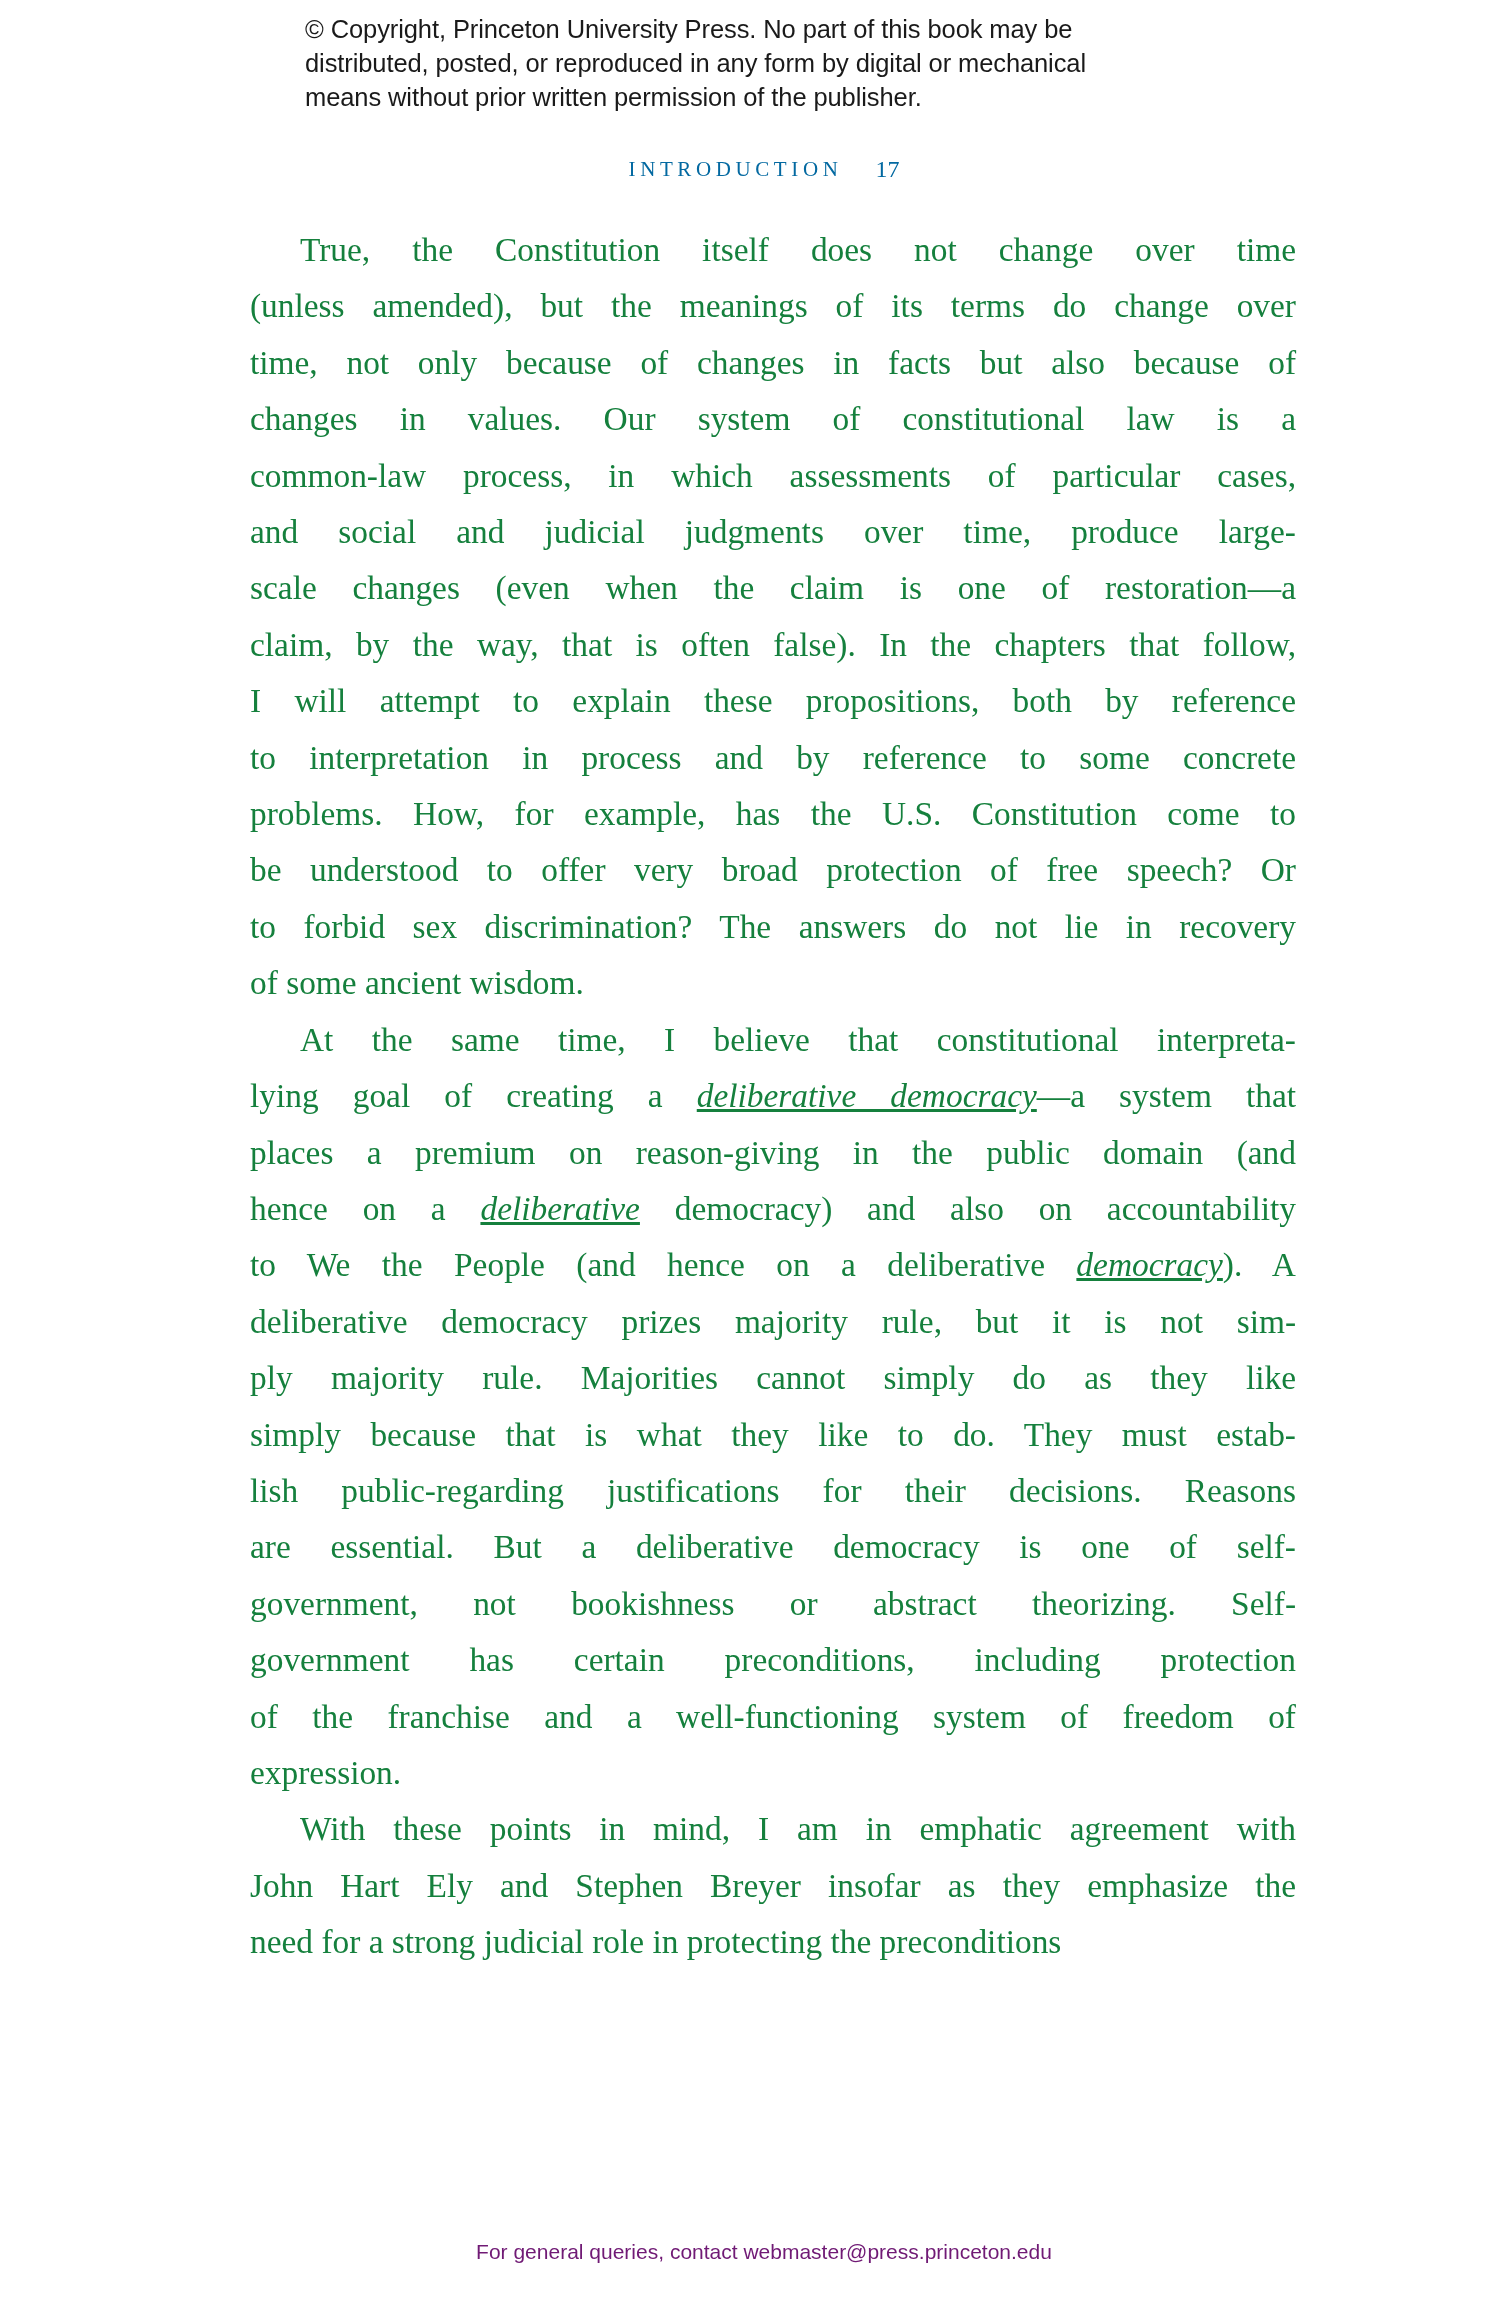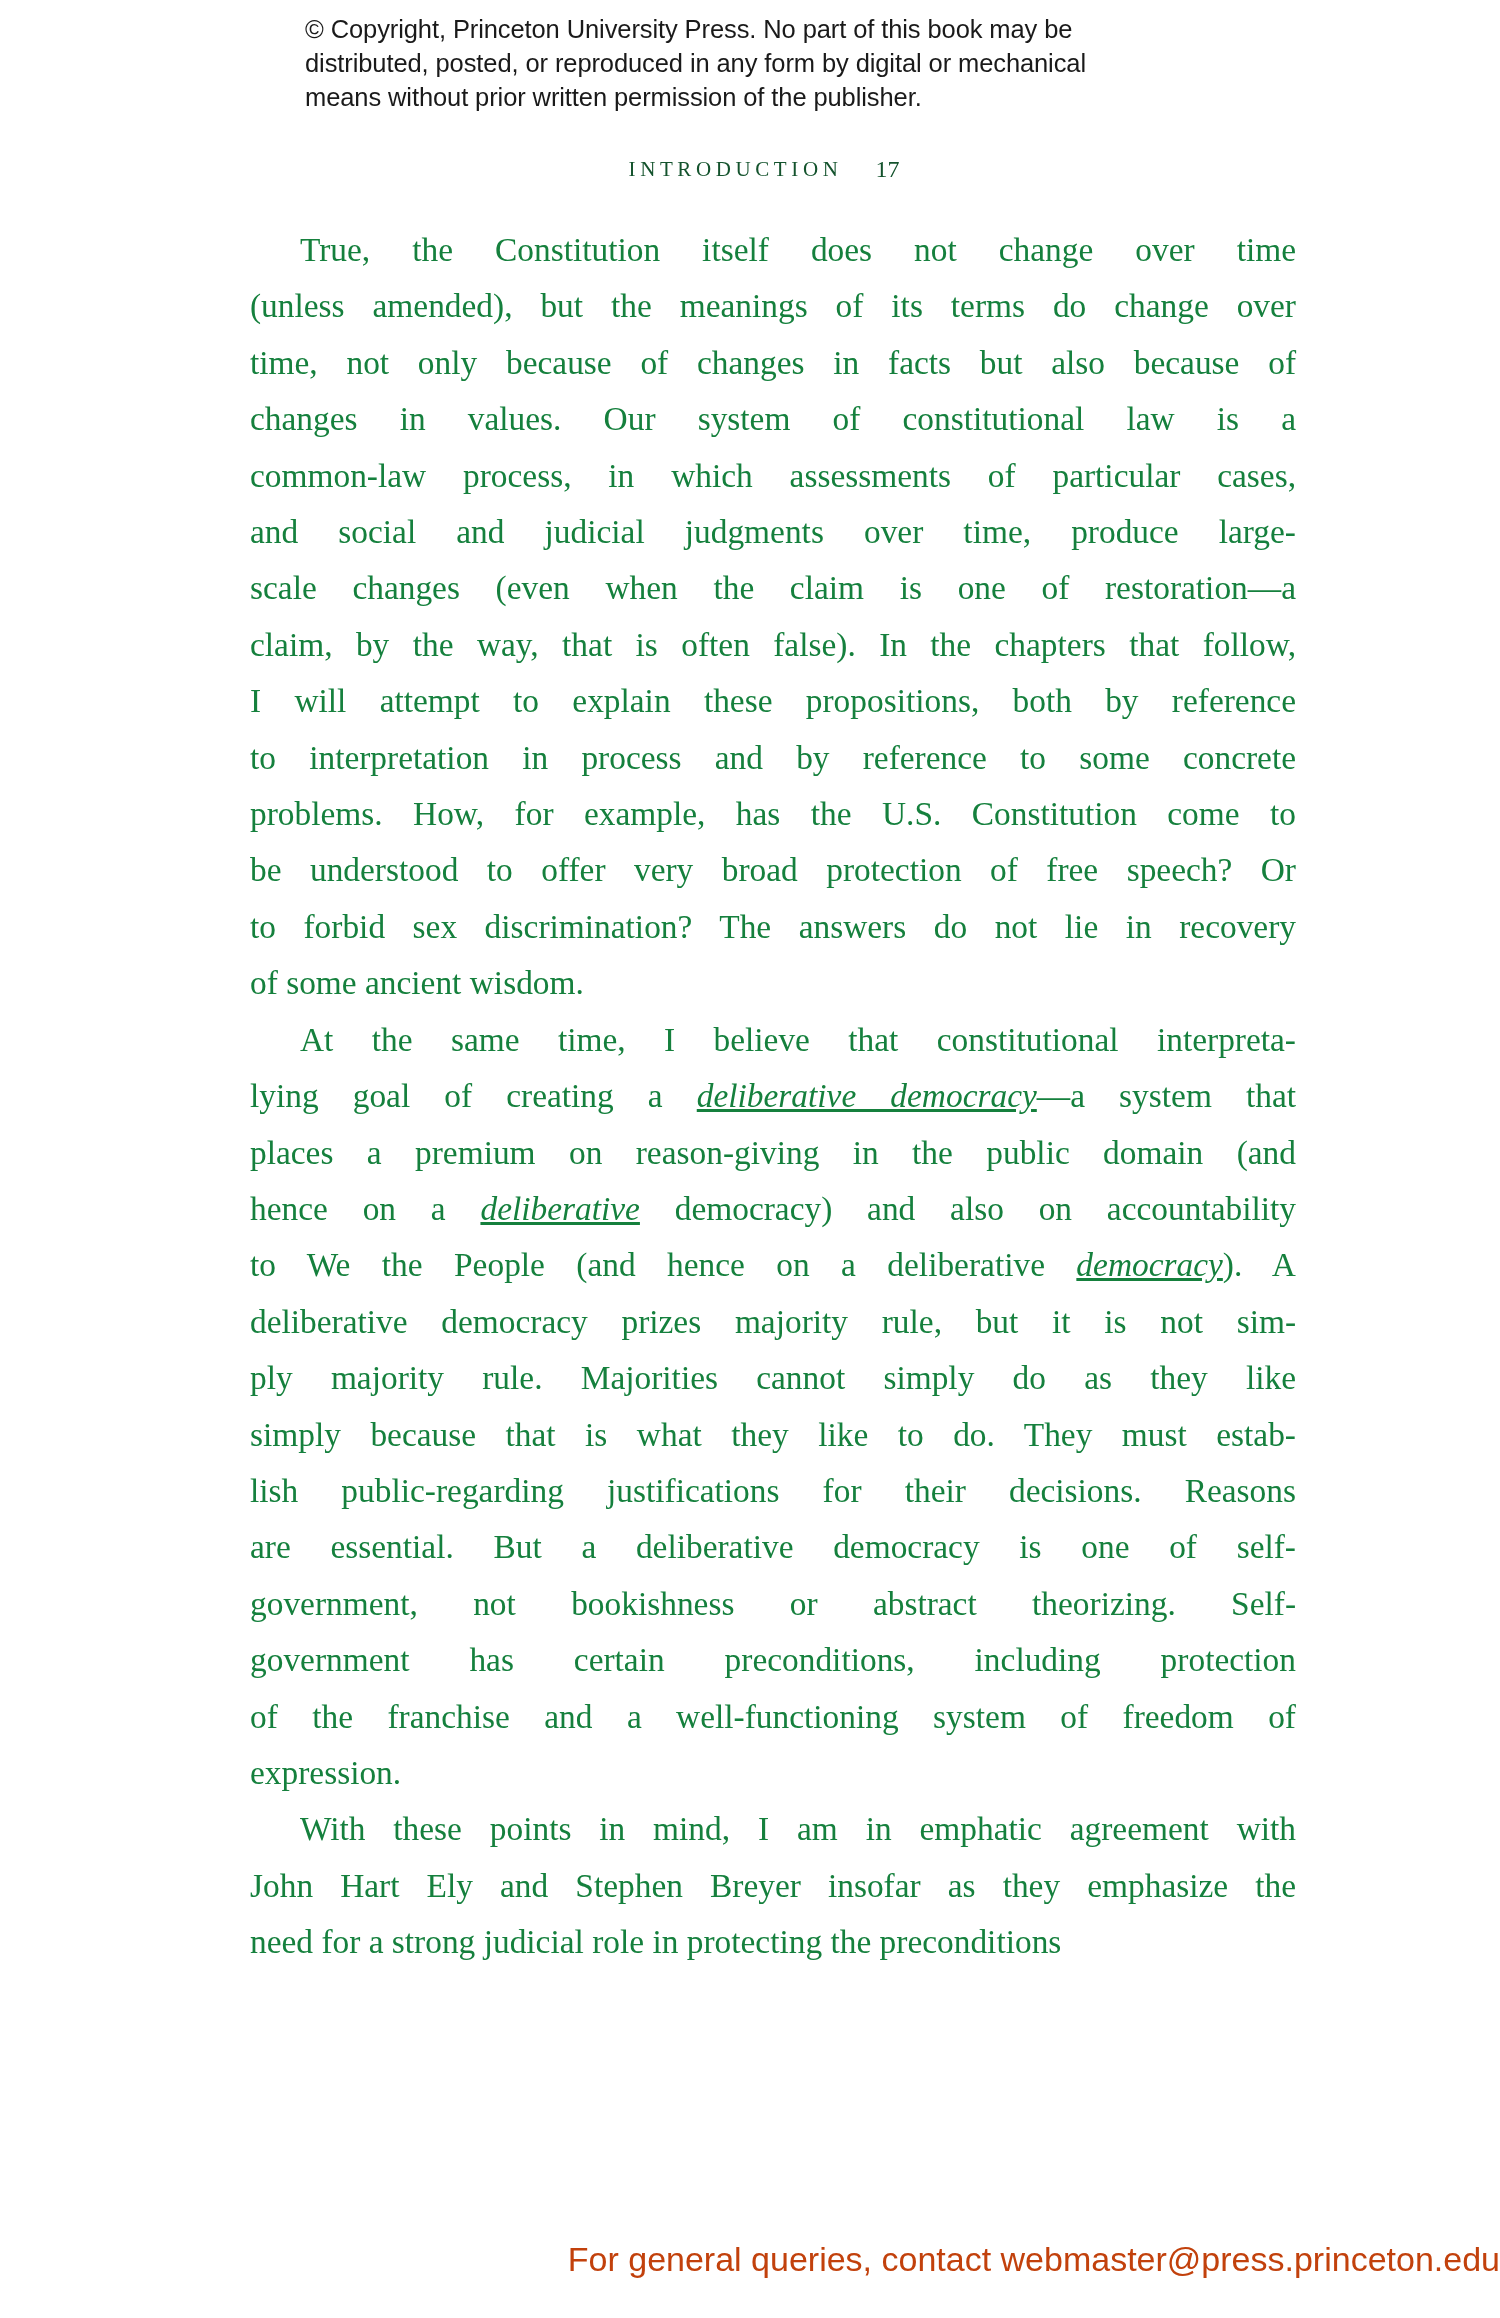--- a/index.html
+++ b/index.html
@@ -40,21 +40,21 @@
 
   
   .runhead {
     position: absolute;
     left: 0;
     right: 0;
     top: 155px;
     text-align: center;
     font-family: "Liberation Serif", serif;
     font-size: 21px;
-    color: #14532d;
+    color: #0369a1;
     white-space: nowrap;
   }
   .runhead .rh-title {
     letter-spacing: 4.6px;
     font-variant: normal;
   }
   .runhead .rh-num {
     display: inline-block;
     margin-left: 33px;
     font-size: 24px;
@@ -96,24 +96,24 @@
     font-style: italic;
     text-decoration: underline;
   }
 
   
   .footer {
     position: absolute;
     left: 0;
     right: 0;
     top: 2240px;
-    text-align: right;
+    text-align: center;
     font-family: "Liberation Sans", sans-serif;
-    font-size: 34px;
-    color: #c2410c;
+    font-size: 21px;
+    color: #701a75;
     white-space: nowrap;
   }
 </style>
 </head>
 <body>
 
 <div class="page">
 
   <div class="copyright">
     <span class="cline">© Copyright, Princeton University Press. No part of this book may be</span>

